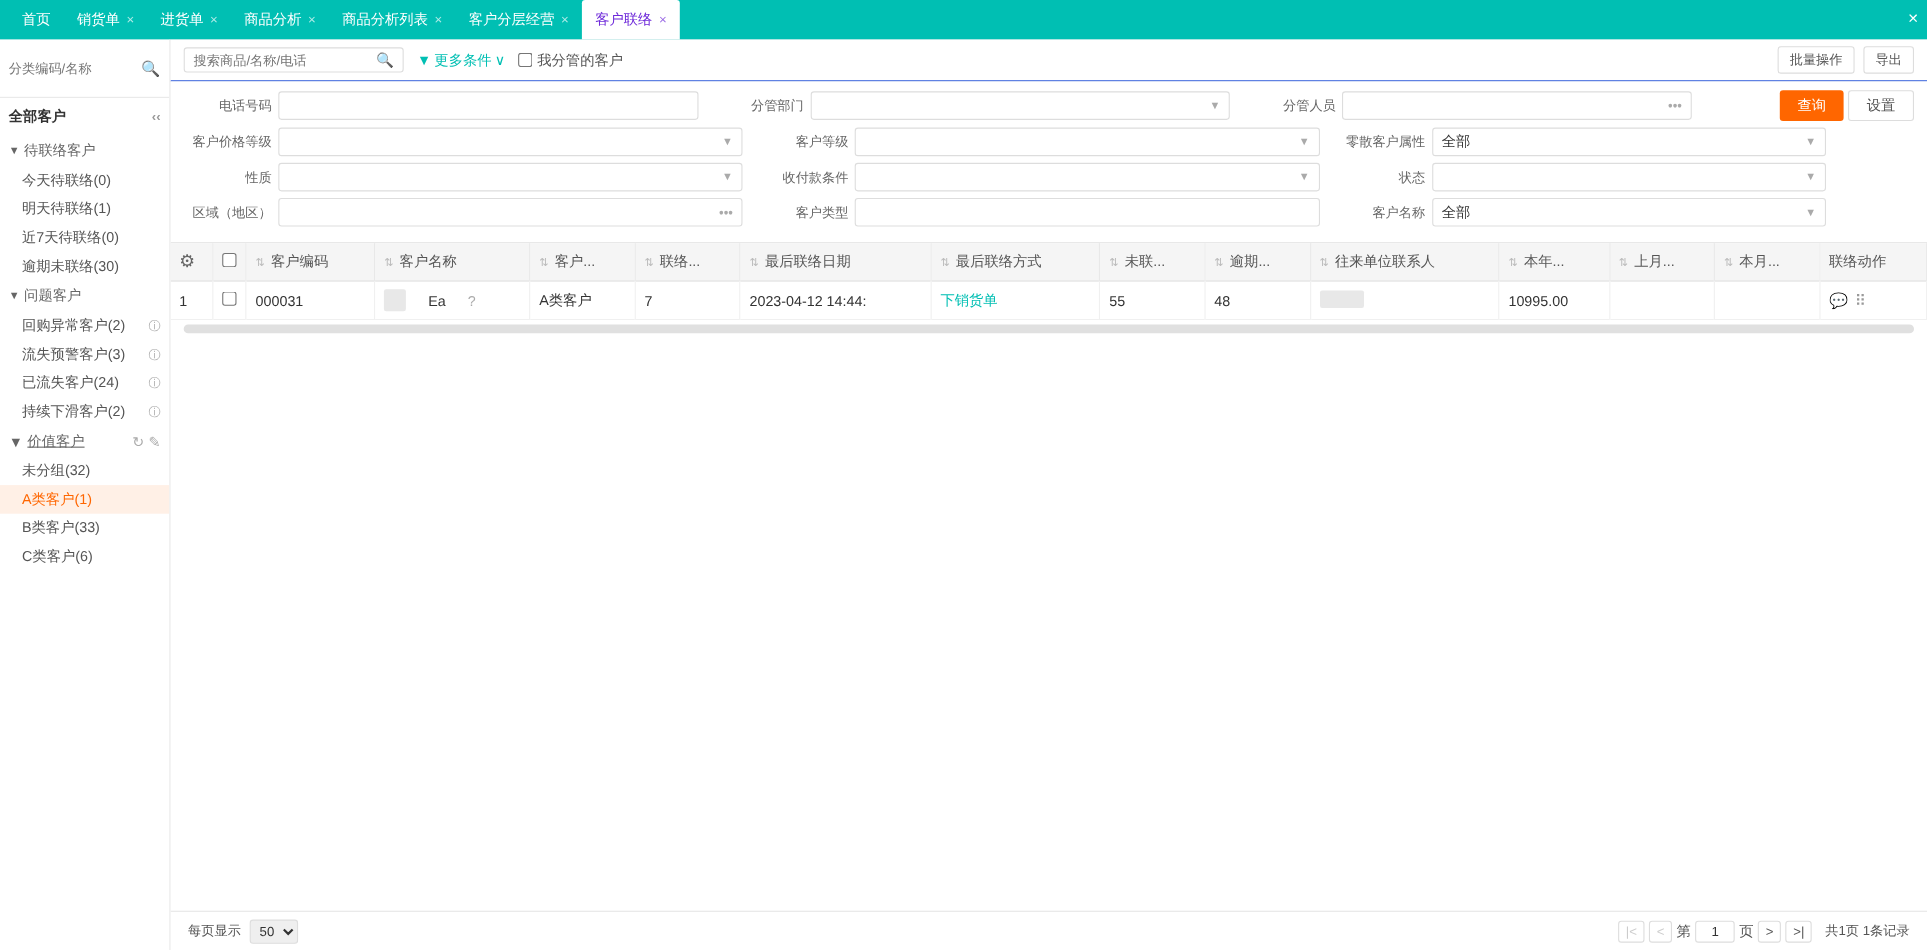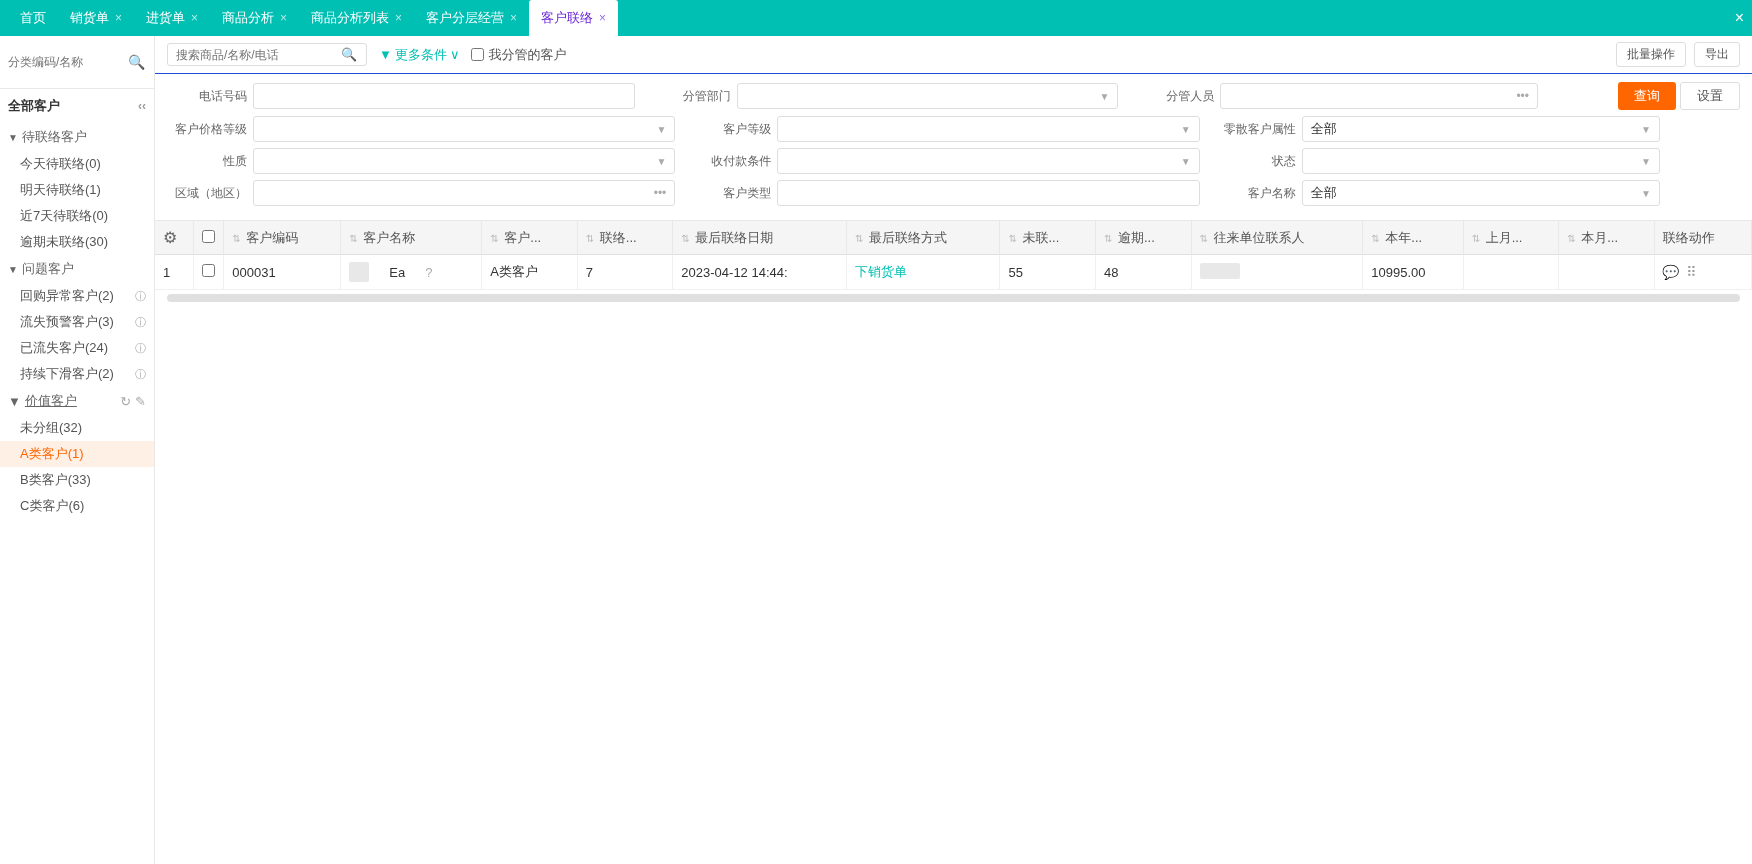--- a/index.html
+++ b/index.html
@@ -584,14 +584,30 @@
             </td>
           </tr>
         </tbody>
       </table>
 
       <div style="padding: 4px 0; background:white;">
         <div class="scrollbar-area"></div>
       </div>
     </div>
 
+    <div class="bottom-bar">
+      <span class="page-label">每页显示</span>
+      <select>
+        <option>50</option>
+      </select>
+      <div class="page-nav">
+        <button disabled="">|&lt;</button>
+        <button disabled="">&lt;</button>
+        <span>第</span>
+        <input type="text" class="page-input" value="1" style="">
+        <span>页</span>
+        <button>&gt;</button>
+        <button>&gt;|</button>
+        <span class="total-label">共1页 1条记录</span>
+      </div>
+    </div>
   </div>
 </div>
 
 </body></html>

